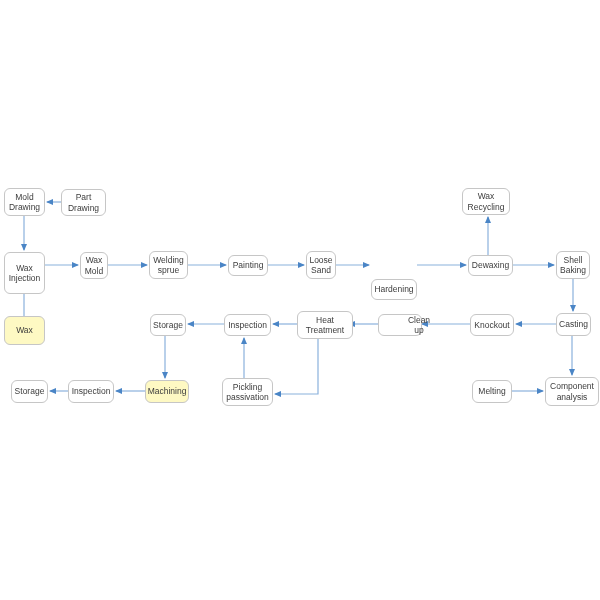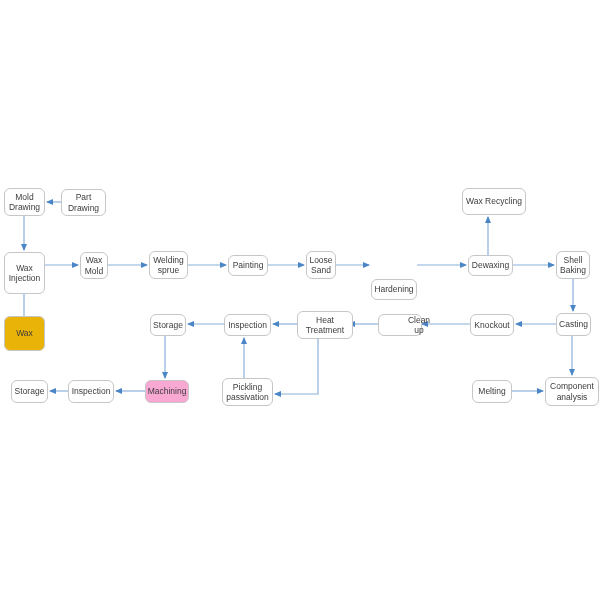--- a/index.html
+++ b/index.html
@@ -77,36 +77,36 @@
         <polyline class="edge-line" points="165,336 165,378" stroke="#8ab1dc" marker-end="url(#arrow-head)"></polyline>
         <polyline class="edge-line" points="145,391 116,391" stroke="#8ab1dc" marker-end="url(#arrow-head)"></polyline>
         <polyline class="edge-line" points="68,391 50,391" stroke="#8ab1dc" marker-end="url(#arrow-head)"></polyline>
         <polyline class="edge-line" points="572,336 572,375" stroke="#8ab1dc" marker-end="url(#arrow-head)"></polyline>
         <polyline class="edge-line" points="512,391 543,391" stroke="#8ab1dc" marker-end="url(#arrow-head)"></polyline>
       </g>
   </svg>
   <div id="node-layer">
       <div class="flow-node" style="left: 4px; top: 188px; width: 41px; height: 28px; background: rgb(255, 255, 255); border-color: rgb(198, 198, 198); color: rgb(60, 60, 60);">Mold Drawing</div>
       <div class="flow-node" style="left: 61px; top: 189px; width: 45px; height: 27px; background: rgb(255, 255, 255); border-color: rgb(198, 198, 198); color: rgb(60, 60, 60);">Part Drawing</div>
-      <div class="flow-node" style="left: 462px; top: 188px; width: 64px; height: 27px; background: rgb(255, 255, 255); border-color: rgb(198, 198, 198); color: rgb(60, 60, 60);">Wax Recycling</div>
+      <div class="flow-node" style="left: 462px; top: 188px; width: 48px; height: 27px; background: rgb(255, 255, 255); border-color: rgb(198, 198, 198); color: rgb(60, 60, 60);">Wax Recycling</div>
       <div class="flow-node" style="left: 4px; top: 252px; width: 41px; height: 42px; background: rgb(255, 255, 255); border-color: rgb(198, 198, 198); color: rgb(60, 60, 60);">Wax Injection</div>
       <div class="flow-node" style="left: 80px; top: 252px; width: 28px; height: 27px; background: rgb(255, 255, 255); border-color: rgb(198, 198, 198); color: rgb(60, 60, 60);">Wax Mold</div>
       <div class="flow-node" style="left: 149px; top: 251px; width: 39px; height: 28px; background: rgb(255, 255, 255); border-color: rgb(198, 198, 198); color: rgb(60, 60, 60);">Welding sprue</div>
       <div class="flow-node" style="left: 228px; top: 255px; width: 40px; height: 21px; background: rgb(255, 255, 255); border-color: rgb(198, 198, 198); color: rgb(60, 60, 60);">Painting</div>
       <div class="flow-node" style="left: 306px; top: 251px; width: 30px; height: 28px; background: rgb(255, 255, 255); border-color: rgb(198, 198, 198); color: rgb(60, 60, 60);">Loose Sand</div>
       <div class="flow-node" style="left: 371px; top: 255px; width: 46px; height: 21px; background: rgb(255, 255, 255); border-color: rgb(198, 198, 198); color: rgb(60, 60, 60); margin-top: 24px;">Hardening</div>
       <div class="flow-node" style="left: 468px; top: 255px; width: 45px; height: 21px; background: rgb(255, 255, 255); border-color: rgb(198, 198, 198); color: rgb(60, 60, 60);">Dewaxing</div>
       <div class="flow-node" style="left: 556px; top: 251px; width: 34px; height: 28px; background: rgb(255, 255, 255); border-color: rgb(198, 198, 198); color: rgb(60, 60, 60);">Shell Baking</div>
-      <div class="flow-node" style="left: 4px; top: 316px; width: 41px; height: 35px; background: #eab308; border-color: rgb(198, 198, 198); color: rgb(60, 60, 60);">Wax</div>
+      <div class="flow-node" style="left: 4px; top: 316px; width: 41px; height: 29px; background: #fef9c3; border-color: rgb(198, 198, 198); color: rgb(60, 60, 60);">Wax</div>
       <div class="flow-node" style="left: 150px; top: 314px; width: 36px; height: 22px; background: rgb(255, 255, 255); border-color: rgb(198, 198, 198); color: rgb(60, 60, 60);">Storage</div>
       <div class="flow-node" style="left: 224px; top: 314px; width: 47px; height: 22px; background: rgb(255, 255, 255); border-color: rgb(198, 198, 198); color: rgb(60, 60, 60);">Inspection</div>
       <div class="flow-node" style="left: 297px; top: 311px; width: 56px; height: 28px; background: rgb(255, 255, 255); border-color: rgb(198, 198, 198); color: rgb(60, 60, 60);">Heat Treatment</div>
       <div class="flow-node" style="left: 378px; top: 314px; width: 42px; height: 22px; background: rgb(255, 255, 255); border-color: rgb(198, 198, 198); color: rgb(60, 60, 60); padding-left: 40px;">Clean up</div>
       <div class="flow-node" style="left: 470px; top: 314px; width: 44px; height: 22px; background: rgb(255, 255, 255); border-color: rgb(198, 198, 198); color: rgb(60, 60, 60);">Knockout</div>
       <div class="flow-node" style="left: 556px; top: 313px; width: 35px; height: 23px; background: rgb(255, 255, 255); border-color: rgb(198, 198, 198); color: rgb(60, 60, 60);">Casting</div>
       <div class="flow-node" style="left: 11px; top: 380px; width: 37px; height: 23px; background: rgb(255, 255, 255); border-color: rgb(198, 198, 198); color: rgb(60, 60, 60);">Storage</div>
       <div class="flow-node" style="left: 68px; top: 380px; width: 46px; height: 23px; background: rgb(255, 255, 255); border-color: rgb(198, 198, 198); color: rgb(60, 60, 60);">Inspection</div>
-      <div class="flow-node" style="left: 145px; top: 380px; width: 44px; height: 23px; background: #f9a8d4; border-color: rgb(198, 198, 198); color: rgb(60, 60, 60);">Machining</div>
+      <div class="flow-node" style="left: 145px; top: 380px; width: 44px; height: 23px; background: #fef9c3; border-color: rgb(198, 198, 198); color: rgb(60, 60, 60);">Machining</div>
       <div class="flow-node" style="left: 222px; top: 378px; width: 51px; height: 28px; background: rgb(255, 255, 255); border-color: rgb(198, 198, 198); color: rgb(60, 60, 60);">Pickling passivation</div>
       <div class="flow-node" style="left: 472px; top: 380px; width: 40px; height: 23px; background: rgb(255, 255, 255); border-color: rgb(198, 198, 198); color: rgb(60, 60, 60);">Melting</div>
       <div class="flow-node" style="left: 545px; top: 377px; width: 54px; height: 29px; background: rgb(255, 255, 255); border-color: rgb(198, 198, 198); color: rgb(60, 60, 60);">Component analysis</div>
     </div>
 </div>
 
 </body></html>

